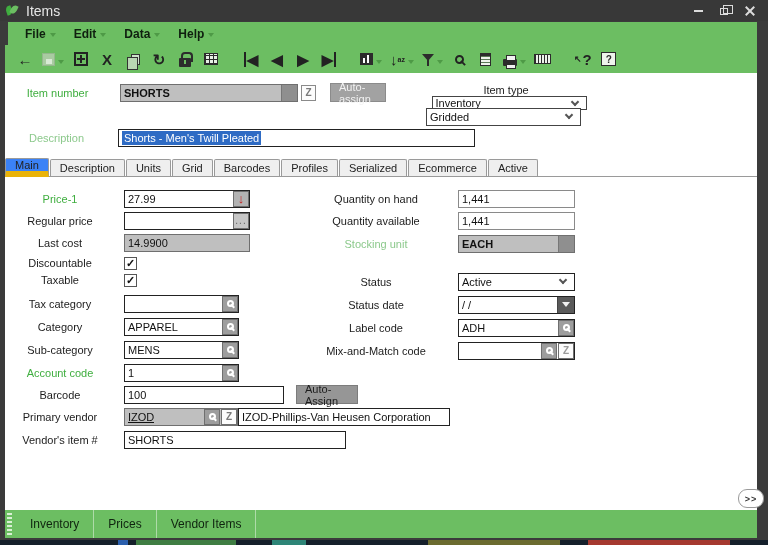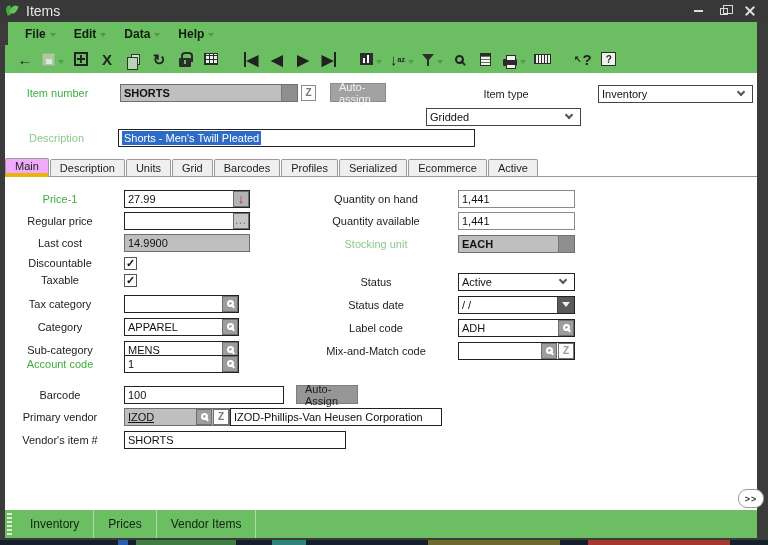--- a/index.html
+++ b/index.html
@@ -91,21 +91,21 @@
   .btn-dark{background:#969696;border:1px solid #7c7c7c;color:#1d1d1d;font-size:11px;display:flex;align-items:center;justify-content:center;height:19px;padding:0 8px;}
   .red-arrow{color:#c41e1e;font-size:13px;font-weight:700;line-height:1;}
   .dots{font-size:10px;color:#666;letter-spacing:1px;line-height:0;}
   .ddbtn{position:absolute;right:0;top:0;width:17px;height:16px;background:#5a5a5a;border-left:1px solid #444;display:flex;align-items:center;justify-content:center;}
   .ddbtn::after{content:"";width:0;height:0;border-left:4px solid transparent;border-right:4px solid transparent;border-top:5px solid #f0f0f0;}
   .sel-text{background:#2e6bc4;color:#fff;padding:1px 2px;}
 
   
   .tabstrip{position:absolute;left:5px;top:158px;right:11px;height:19px;background:#fff;display:flex;align-items:flex-end;border-bottom:1px solid #9a9a9a;}
   .tab{height:17px;display:flex;align-items:center;padding:0 9px;font-size:11px;color:#222;background:#efefef;border:1px solid #9a9a9a;border-bottom:none;margin-right:1px;border-radius:2px 2px 0 0;cursor:default;white-space:nowrap;}
-  .tab.active{background:#f0abfc;height:19px;margin-bottom:-1px;border-bottom:4px solid #eab308;font-weight:400;}
+  .tab.active{background:#3b82f6;height:19px;margin-bottom:-1px;border-bottom:6px solid #eab308;font-weight:400;}
 
   
   .bottombar{position:absolute;left:5px;top:510px;right:11px;height:28px;background:#6cbe62;display:flex;align-items:center;}
   .grip{width:5px;height:22px;margin:0 4px 0 2px;background:repeating-linear-gradient(0deg,#d9f0d5 0 2px,transparent 2px 4px);}
   .btab{height:100%;display:flex;align-items:center;padding:0 14px;font-size:12px;color:#0f240f;border-right:1px solid rgba(255,255,255,.45);cursor:default;}
   .btab:first-of-type{border-left:1px solid rgba(255,255,255,.45);}
   .expand{position:absolute;left:738px;top:489px;width:26px;height:19px;border:1px solid #9a9a9a;border-radius:9px;background:#fff;display:flex;align-items:center;justify-content:center;font-size:9px;font-weight:700;color:#333;letter-spacing:1px;}
 
   
   .task{position:absolute;left:0;right:0;bottom:0;height:5px;background:#15202b;}
@@ -239,21 +239,21 @@
   <div class="row" style="left:0;top:83px;">
     <span class="lbl green" style="width:115px;">Item number</span>
     <span class="fld dis" style="width:178px;margin-left:5px;">
         <span class="val" style="font-weight:700;">SHORTS</span>
         <span class="cap"></span>
       </span>
     <span class="zbtn">Z</span>
     <span class="btn-gray" style="margin-left:14px;width:56px;">Auto-assign</span>
   </div>
 
-  <div class="row" style="left:420px;top:84px;">
+  <div class="row" style="left:420px;top:84px;flex-direction:column;">
     <span class="lbl" style="width:172px;">Item type</span>
     <span class="fld" style="width:155px;margin-left:6px;">
         <span class="val">Inventory</span>
         <span class="chev"></span>
       </span>
   </div>
   <div class="row" style="left:420px;top:107px;">
     <span class="fld" style="width:155px;margin-left:6px;">
         <span class="val">Gridded</span>
         <span class="chev"></span>
@@ -335,39 +335,39 @@
   </div>
   <div class="row" style="left:0;top:340px;">
     <span class="lbl" style="width:120px;">Sub-category</span>
     <span class="fld" style="width:115px;margin-left:4px;border-color:#222;">
         <span class="val">MENS</span>
         <span class="sq">
           <span class="lens-w"></span>
         </span>
       </span>
   </div>
-  <div class="row" style="left:0;top:354px;">
+  <div class="row" style="left:0;top:363px;">
     <span class="lbl green" style="width:120px;">Account code</span>
     <span class="fld" style="width:115px;margin-left:4px;border-color:#222;">
         <span class="val">1</span>
         <span class="sq">
           <span class="lens-w"></span>
         </span>
       </span>
   </div>
   <div class="row" style="left:0;top:385px;">
     <span class="lbl" style="width:120px;">Barcode</span>
     <span class="fld" style="width:160px;margin-left:4px;border-color:#222;">
         <span class="val">100</span>
       </span>
     <span class="btn-dark" style="margin-left:12px;width:62px;">Auto-Assign</span>
   </div>
   <div class="row" style="left:0;top:407px;">
     <span class="lbl" style="width:120px;">Primary vendor</span>
-    <span class="fld dis" style="width:106px;margin-left:4px;padding-right:34px;text-decoration:underline;">
+    <span class="fld dis" style="width:114px;margin-left:4px;padding-right:34px;text-decoration:underline;">
         <span class="val">IZOD</span>
         <span class="sq" style="right:17px;">
           <span class="lens-w"></span>
         </span>
         <span class="sq" style="background:#fcfcfc;color:#7a7a7a;font-size:10px;font-weight:700;">Z</span>
       </span>
     <span class="fld" style="width:212px;border-color:#222;">
         <span class="val">IZOD-Phillips-Van Heusen Corporation</span>
       </span>
   </div>

